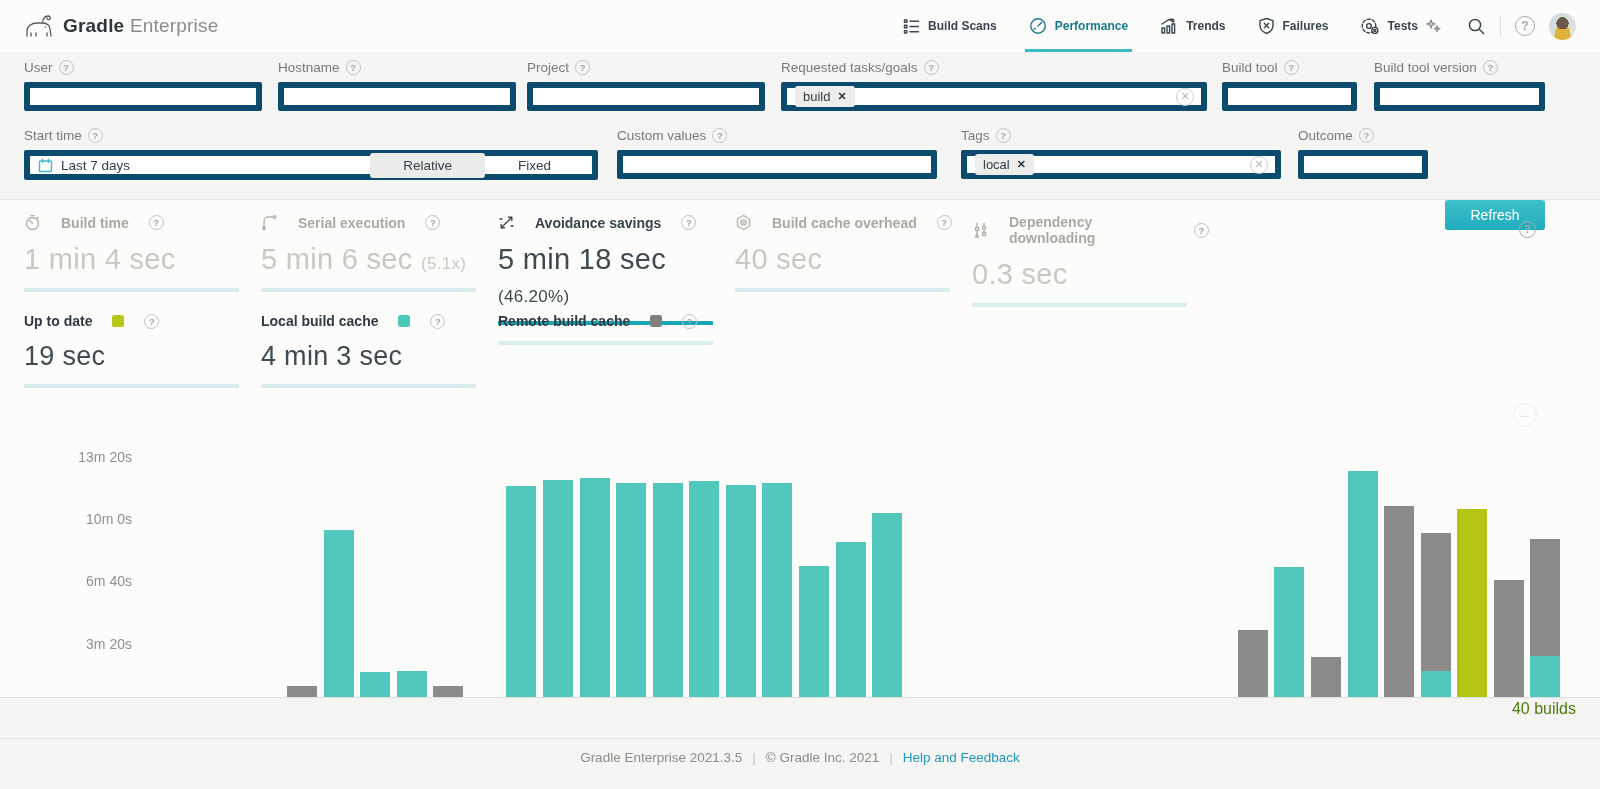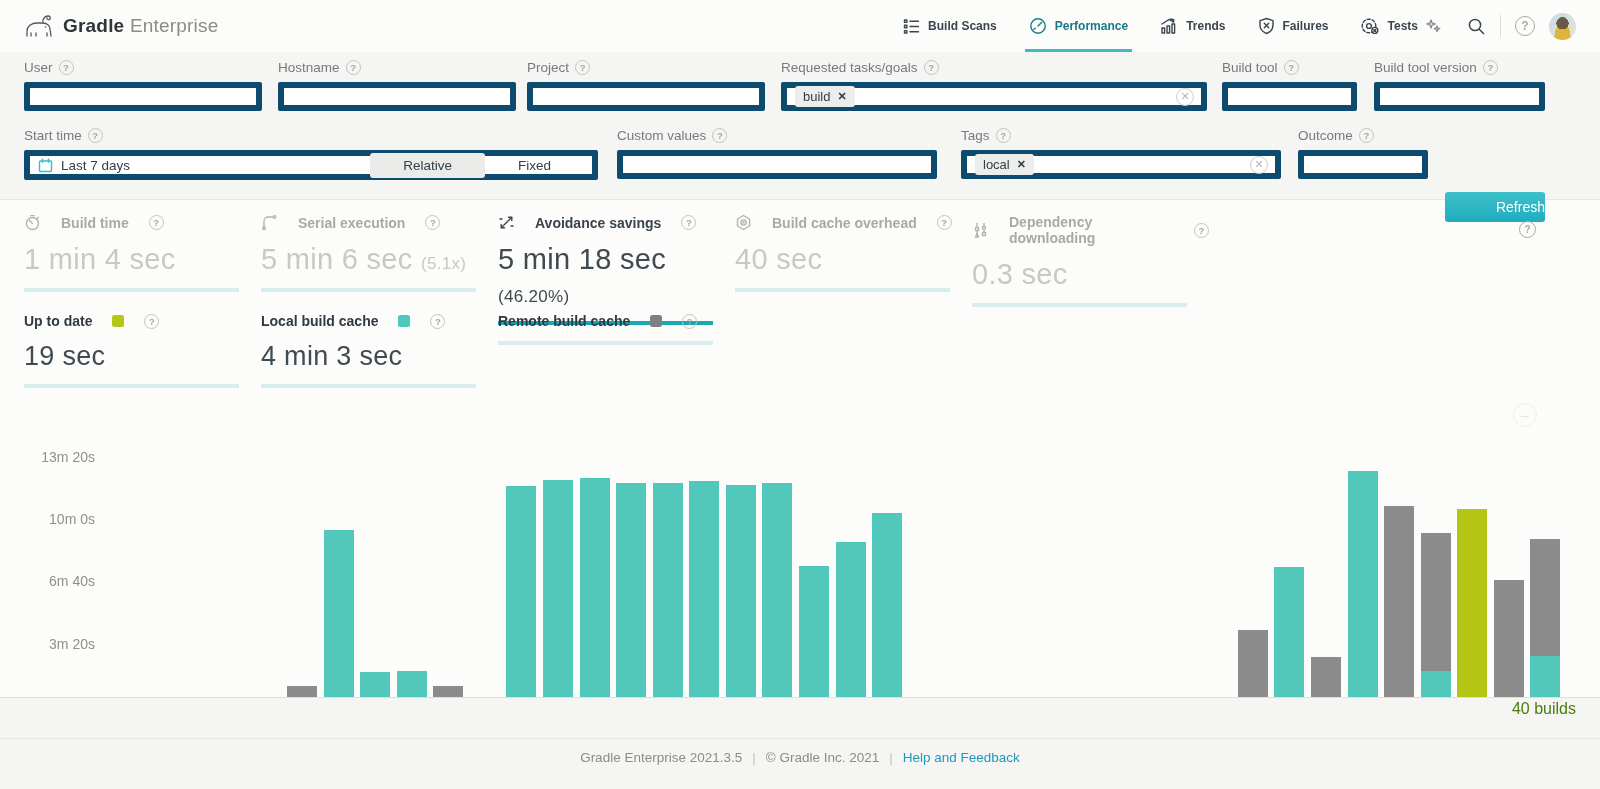--- a/index.html
+++ b/index.html
@@ -44,21 +44,21 @@
   .m-value { margin-top:12px; font-size:29px; font-weight:300; color:#c8c8c5; letter-spacing:.3px; }
   .m-value .suffix { font-size:17px; }
   .metric-card.active .m-value { color:#3f4a51; }
   .m-bar { margin-top:12px; width:215px; height:4px; background:#d9edee; }
   .metric-card.active .m-bar { background:#18a7b4; }
   .m-icon { width:17px; height:17px; flex:0 0 auto; }
   .swatch { width:12px; height:12px; border-radius:2.5px; display:inline-block; flex:0 0 auto; }
   .cache-card .m-title { color:#2f3a42; font-weight:700; }
   .cache-card .m-value { color:#3f4a51; font-size:27px; }
   
-  .chart { position:absolute; top:400px; left:0; width:1600px; height:297px; overflow:hidden; }
+  .chart { position:absolute; top:400px; left:0; width:1600px; height:297px; overflow:hidden;padding-left:37px; }
   .ytick { position:absolute; width:95px; text-align:right; font-size:14px; color:#90908e; }
   .bar { position:absolute; bottom:-10px; width:30px; display:flex; flex-direction:column-reverse; cursor:pointer; }
   .seg { width:100%; }
   .zoom-out { position:absolute; top:403px; left:1513px; width:24px; height:24px; border:1px solid #efefed; border-radius:50%; color:#e4e4e2; display:flex; align-items:center; justify-content:center; font-size:14px; cursor:pointer; }
   
   .bottom-strip { position:absolute; top:697px; left:0; width:1600px; height:92px; background:#f5f5f3; border-top:1px solid #dededc; }
   .builds-count { position:absolute; top:2px; right:24px; font-size:16px; color:#4d7c0f; }
   .footer { position:absolute; top:40px; left:0; width:1600px; border-top:1px solid #e5e5e3; padding-top:11px; text-align:center; font-size:13.5px; color:#8b8b89; }
   .footer .sep { margin:0 10px; color:#c2c2c0; }
   .footer a { color:#2097ba; text-decoration:none; cursor:pointer; }
@@ -154,21 +154,21 @@
           <line x1="12.2" y1="12.2" x2="16.5" y2="16.5"></line>
       </svg>
     </span>
     <span class="vsep"></span>
     <span class="help-circle">?</span>
     <span class="avatar"></span>
   </div>
 </header>
 
 <section class="filters" id="filters">
-  <button class="refresh-btn" style="left:1445px; top:140px;text-align:right;">Refresh</button>
+  <button class="refresh-btn" style="left:1445px; top:148px;">Refresh</button>
 <div class="ffield" style="left: 24px; top: 8px; width: 238px;">
       <div class="flabel">
              <span>User</span>
              <span class="qicon">?</span>
            </div>
            <div class="finput" style="height:29px"></div>
     </div>
     <div class="ffield" style="left: 278px; top: 8px; width: 238px;">
       <div class="flabel">
              <span>Hostname</span>

